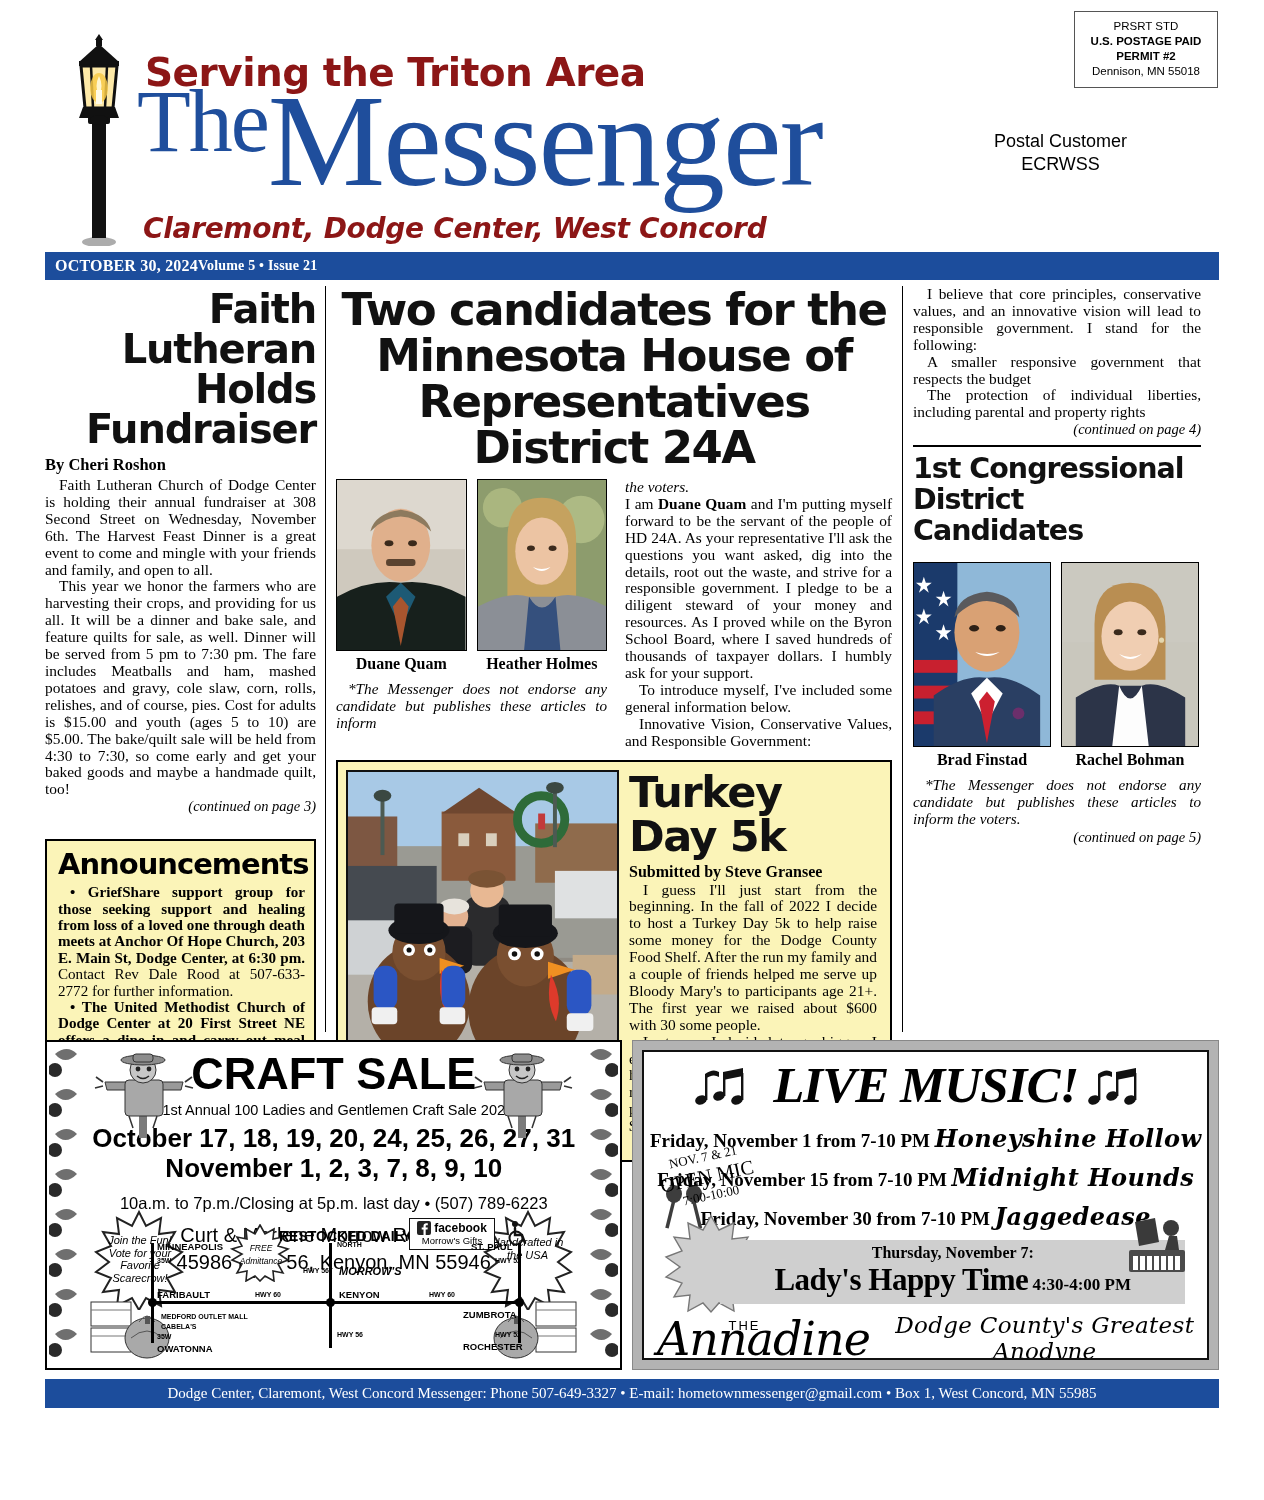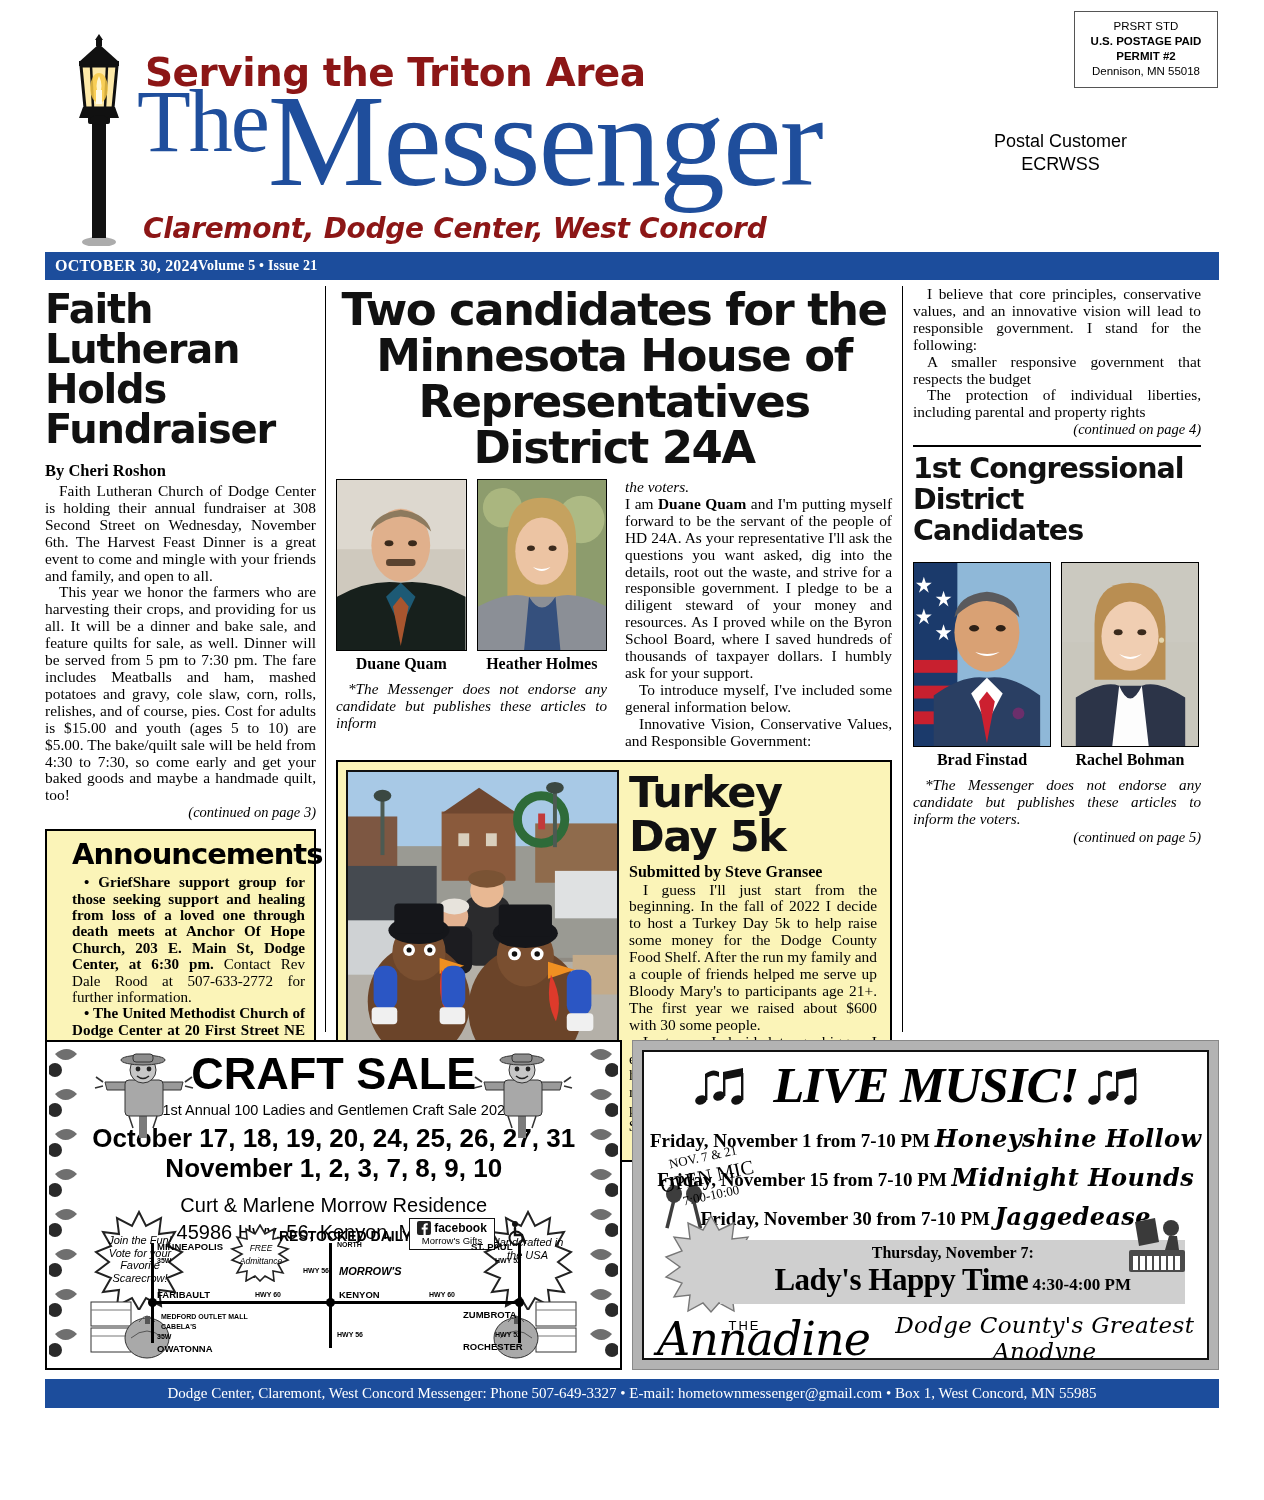--- a/index.html
+++ b/index.html
@@ -64,35 +64,35 @@
   .col-left { width:281px; padding-right:9px; border-right:1.5px solid #000; }
   .col-mid  { width:577px; padding:0 10px; border-right:1.5px solid #000; }
   .col-right{ width:298px; padding-left:10px; }
 
   
   .hl-sans {
     font-family:"DejaVu Sans", sans-serif;
     font-weight:bold; color:#111;
     letter-spacing:-1.2px;
   }
-  .h-faith { font-size:40px; line-height:40px; margin:3px 0 12px 0; }
+  .h-faith { font-size:40px; line-height:40px; margin:3px 0 6px 0;text-align:right; }
   .byline { font-family:"Liberation Serif", serif; font-weight:bold; font-size:16.5px; margin:0 0 2px 0; }
 
   .body-txt {
     font-family:"Liberation Serif", serif;
     font-size:15.4px; line-height:16.9px; text-align:justify;
     color:#000; margin:0;
   }
   .body-txt p { margin:0; text-indent:14px; }
   .cont { text-align:right; font-style:italic; font-size:14.5px; margin-top:1px; text-indent:0 !important; }
 
   
   .ann-box {
     background:#fbf4b8; border:2.5px solid #000;
-    margin-top:8px; padding:6px 9px 9px 25px;
+    margin-top:24px; padding:6px 9px 9px 11px;
   }
   .ann-title {
     font-family:"DejaVu Sans", sans-serif; font-weight:bold;
     font-size:29px; text-align:center; letter-spacing:-1px; margin-bottom:3px;
   }
   .ann-item {
     font-family:"Liberation Serif", serif; font-size:15.1px; line-height:16.4px;
     text-align:justify; font-weight:bold; margin:0; text-indent:12px;
   }
   .ann-item .reg { font-weight:normal; }
@@ -543,20 +543,21 @@
         <path d="M10 30 l-7 -5 M10 34 l-8 2 M92 30 l7 -5 M92 34 l8 2" stroke="#333" stroke-width="1.6"></path>
         <path d="M36 64 l4 12 M64 64 l-4 12" stroke="#333" stroke-width="1.5"></path>
       </svg>
 
       <div class="craft-title">CRAFT SALE</div>
       <div class="craft-sub">51st Annual 100 Ladies and Gentlemen Craft Sale 2024</div>
       <div class="craft-dates">
         <div>October 17, 18, 19, 20, 24, 25, 26, 27, 31</div>
         <div>November 1, 2, 3, 7, 8, 9, 10</div>
       </div>
+      <div class="craft-hours">10a.m. to 7p.m./Closing at 5p.m. last day • (507) 789-6223</div>
       <div class="craft-addr">
         <div>Curt &amp; Marlene Morrow Residence</div>
         <div>45986 Hwy. 56, Kenyon, MN  55946</div>
       </div>
 
       <svg style="position:absolute;left:36px;top:168px;width:112px;height:100px;" viewBox="0 0 112 100">
         <polygon points="56,2 63,16 78,8 76,24 92,22 84,36 99,42 86,52 99,62 84,68 92,82 76,80 78,96 63,88 56,100 49,88 34,96 36,80 20,82 28,68 13,62 26,52 13,42 28,36 20,22 36,24 34,8 49,16" fill="#fff" stroke="#222" stroke-width="2"></polygon>
       </svg>
       <div class="burst" style="left:52px;top:192px;width:82px;">Join the Fun! Vote for your Favorite Scarecrow!</div>
 

